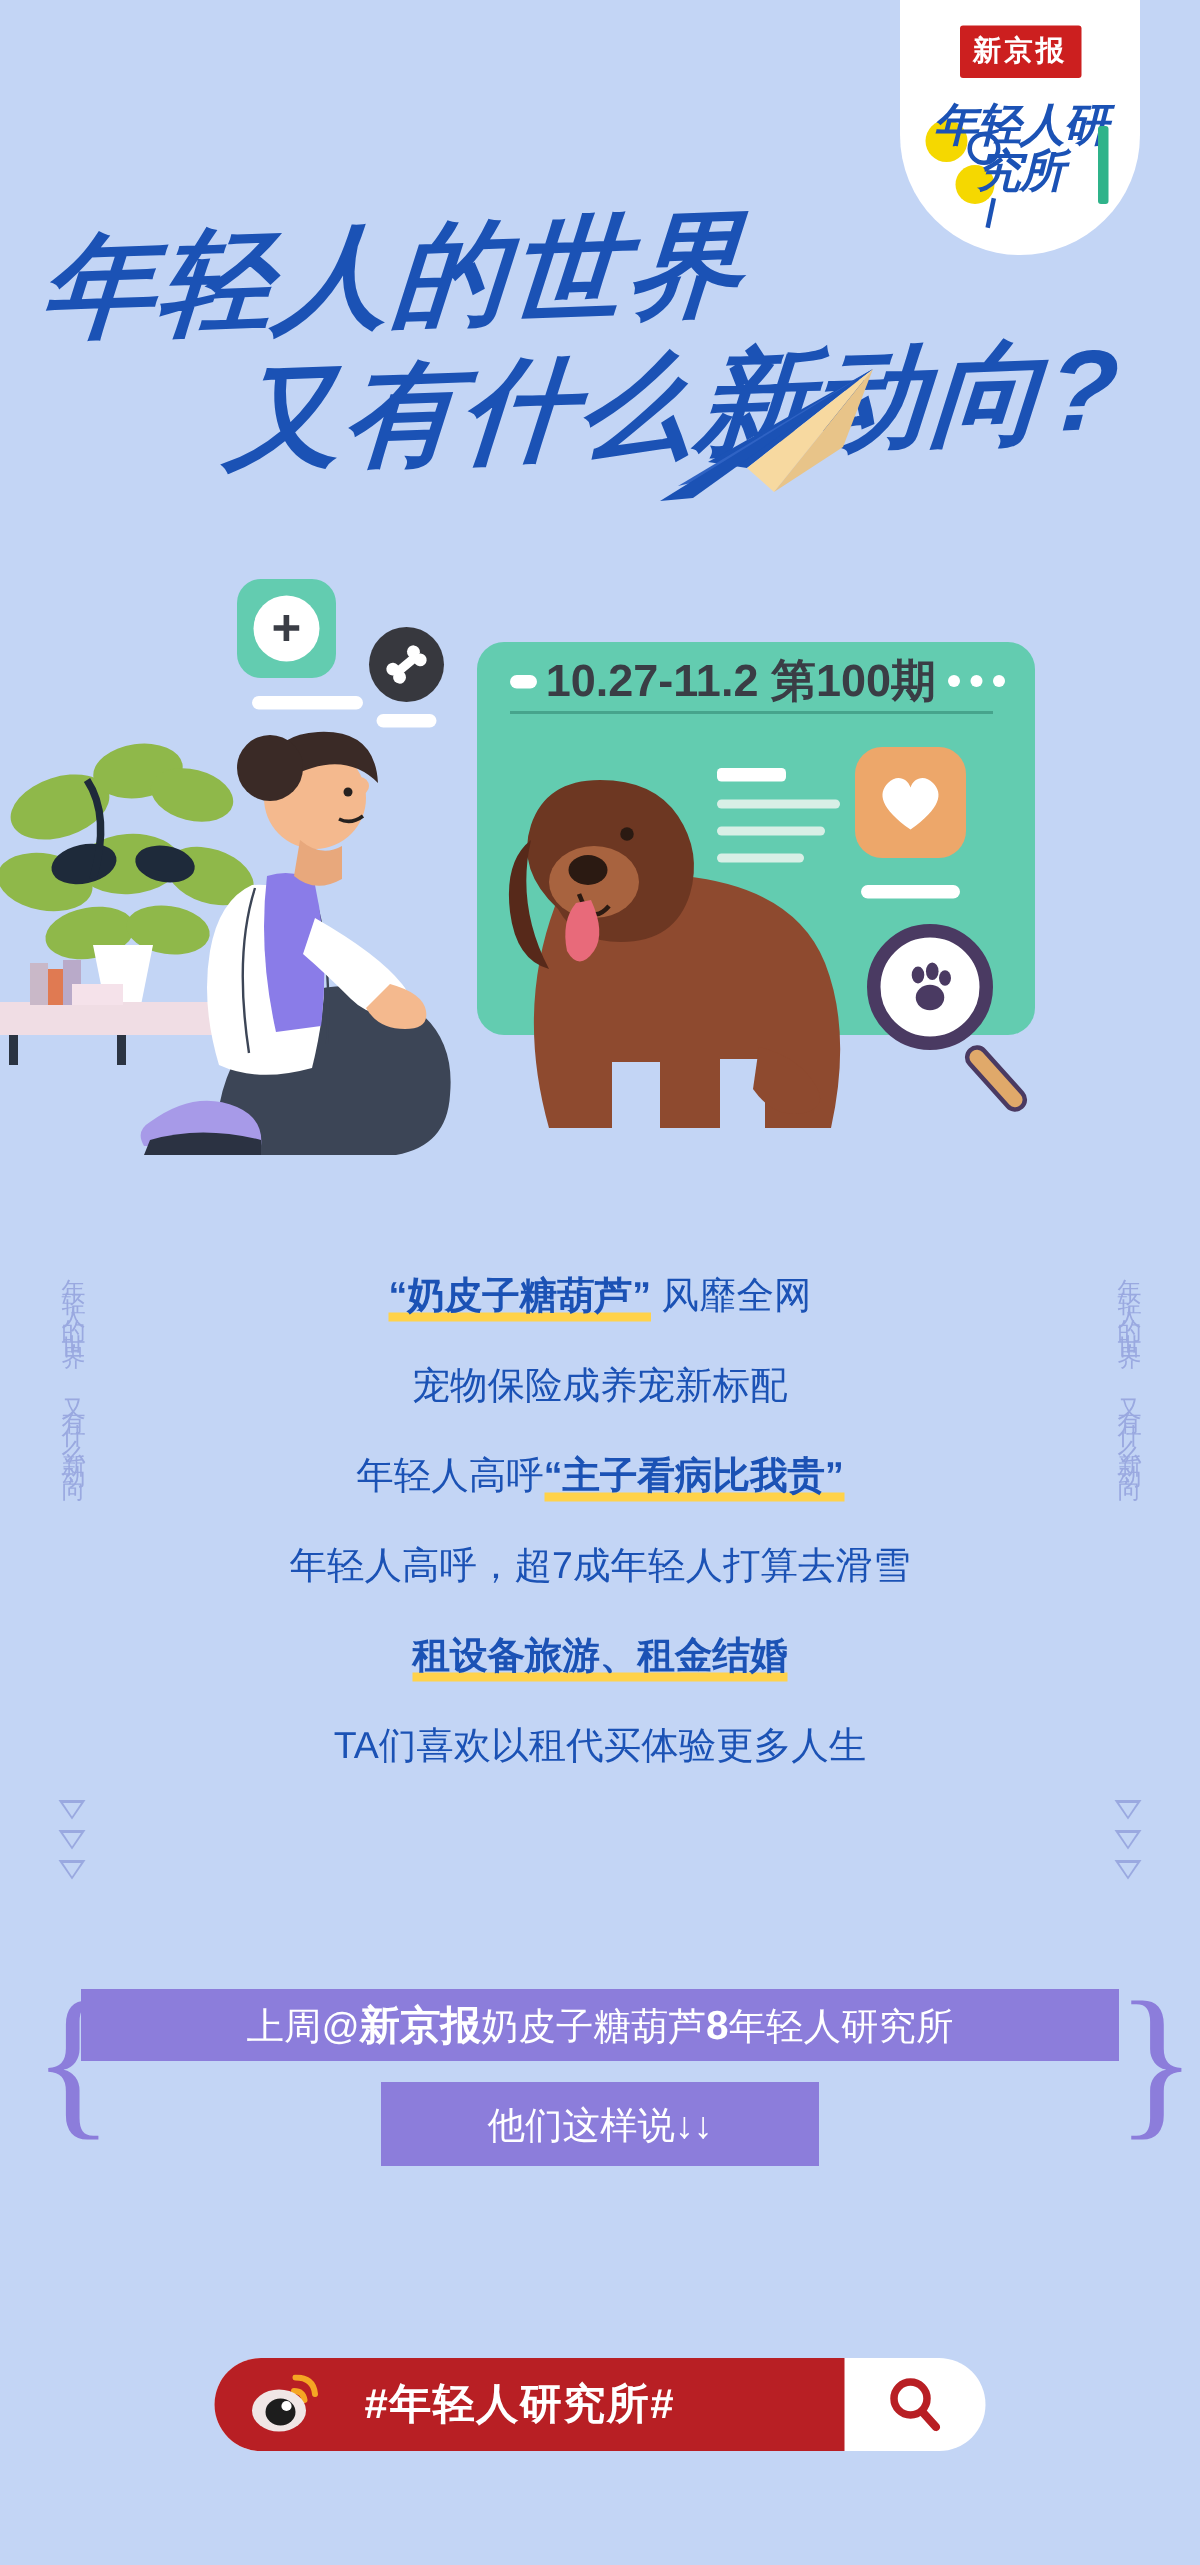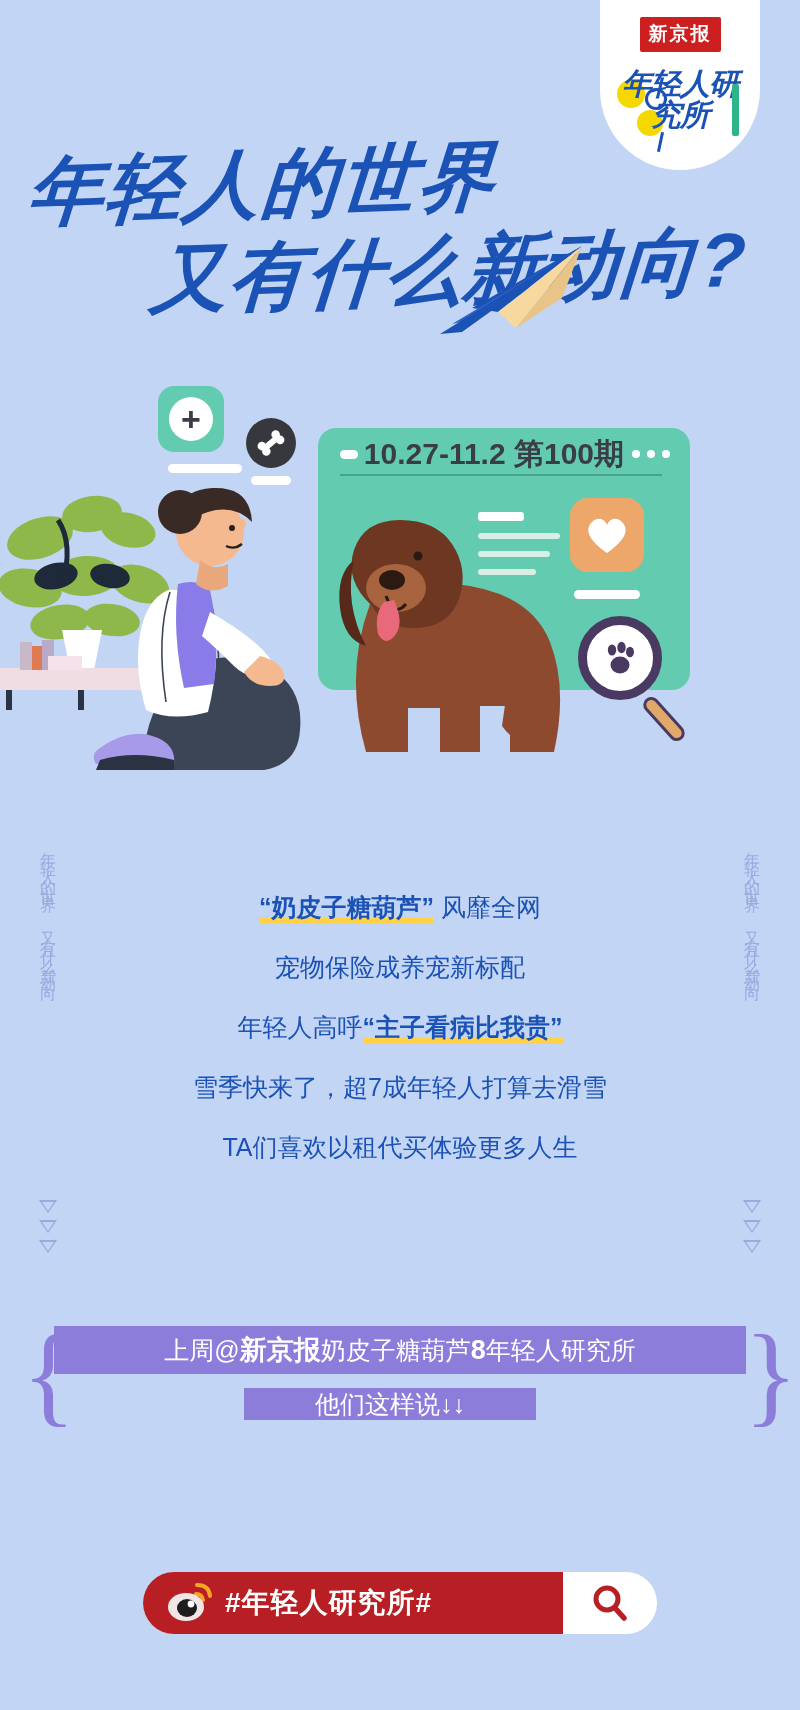--- a/index.html
+++ b/index.html
@@ -200,21 +200,21 @@
   .tri::before {
     content: ""; position: absolute; left: -6px; top: -11px;
     width: 0; height: 0; z-index: 2;
     border-left: 6px solid transparent;
     border-right: 6px solid transparent;
     border-top: 9px solid #c3d5f5;
   }
 
   
   .topics {
-    position: absolute; left: 0; top: 888px;
+    position: absolute; left: 0; top: 845px;
     width: 800px;
     display: flex; flex-direction: column; align-items: center;
     gap: 22px;
   }
   .topic {
     font-size: 25px; color: #1b52b5;
     white-space: nowrap; line-height: 38px;
     text-align: center;
   }
   .topic b {
@@ -241,43 +241,43 @@
   .brace-r { right: 22px; }
   .cta-bar1 {
     position: absolute; left: 54px; top: 8px;
     width: 692px; height: 48px;
     background: #8c7ddb; color: #ffffff;
     display: flex; align-items: center; justify-content: center;
     font-size: 25px; white-space: nowrap;
   }
   .cta-bar1 b { font-weight: bold; font-size: 27px; }
   .cta-bar2 {
-    position: absolute; left: 244px; top: 70px;
-    width: 292px; height: 32px;
+    position: absolute; left: 254px; top: 70px;
+    width: 292px; height: 56px;
     background: #8c7ddb; color: #ffffff;
     display: flex; align-items: center; justify-content: center;
     font-size: 25px; white-space: nowrap;
   }
 
   
   .weibo {
     position: absolute; left: 143px; top: 1572px;
     width: 514px; height: 62px;
     background: #ffffff; border-radius: 31px;
     display: flex; align-items: center;
   }
   .weibo-red {
     width: 420px; height: 62px;
     background: #b81f24; border-radius: 31px 0 0 31px;
     display: flex; align-items: center; padding-left: 24px;
   }
   .weibo-eye { width: 46px; height: 40px; margin-right: 12px; }
   .weibo-text {
     color: #ffffff; font-size: 28px; font-weight: bold;
-    letter-spacing: 1px; white-space: nowrap;
+    letter-spacing: 1px; white-space: nowrap; margin-left: 18px;
   }
   .weibo-search {
     flex: 1; display: flex; align-items: center; justify-content: center;
   }
 </style>
 </head>
 <body>
 
 <div class="poster">
 
@@ -436,21 +436,22 @@
   <div class="side-tris side-tris-right">
     <span class="tri"></span>
     <span class="tri"></span>
     <span class="tri"></span>
   </div>
 
   <div class="topics">
     <div class="topic"><b>“奶皮子糖葫芦”</b><span> 风靡全网</span></div>
     <div class="topic"><span>宠物保险成养宠新标配</span></div>
     <div class="topic"><span>年轻人高呼</span><b>“主子看病比我贵”</b></div>
-    <div class="topic"><span>雪季快来了，超7成年轻人打算去滑雪</span></div>
+    <div class="topic"><span>年轻人高呼，超7成年轻人打算去滑雪</span></div>
+    <div class="topic"><b>租设备旅游、租金结婚</b></div>
     <div class="topic"><span>TA们喜欢以租代买体验更多人生</span></div>
   </div>
 
   <div class="cta">
     <span class="brace brace-l">{</span>
     <span class="brace brace-r">}</span>
     <div class="cta-bar1">
       <span>上周@</span>
         <b>新京报</b>
         <span>奶皮子糖葫芦</span>

